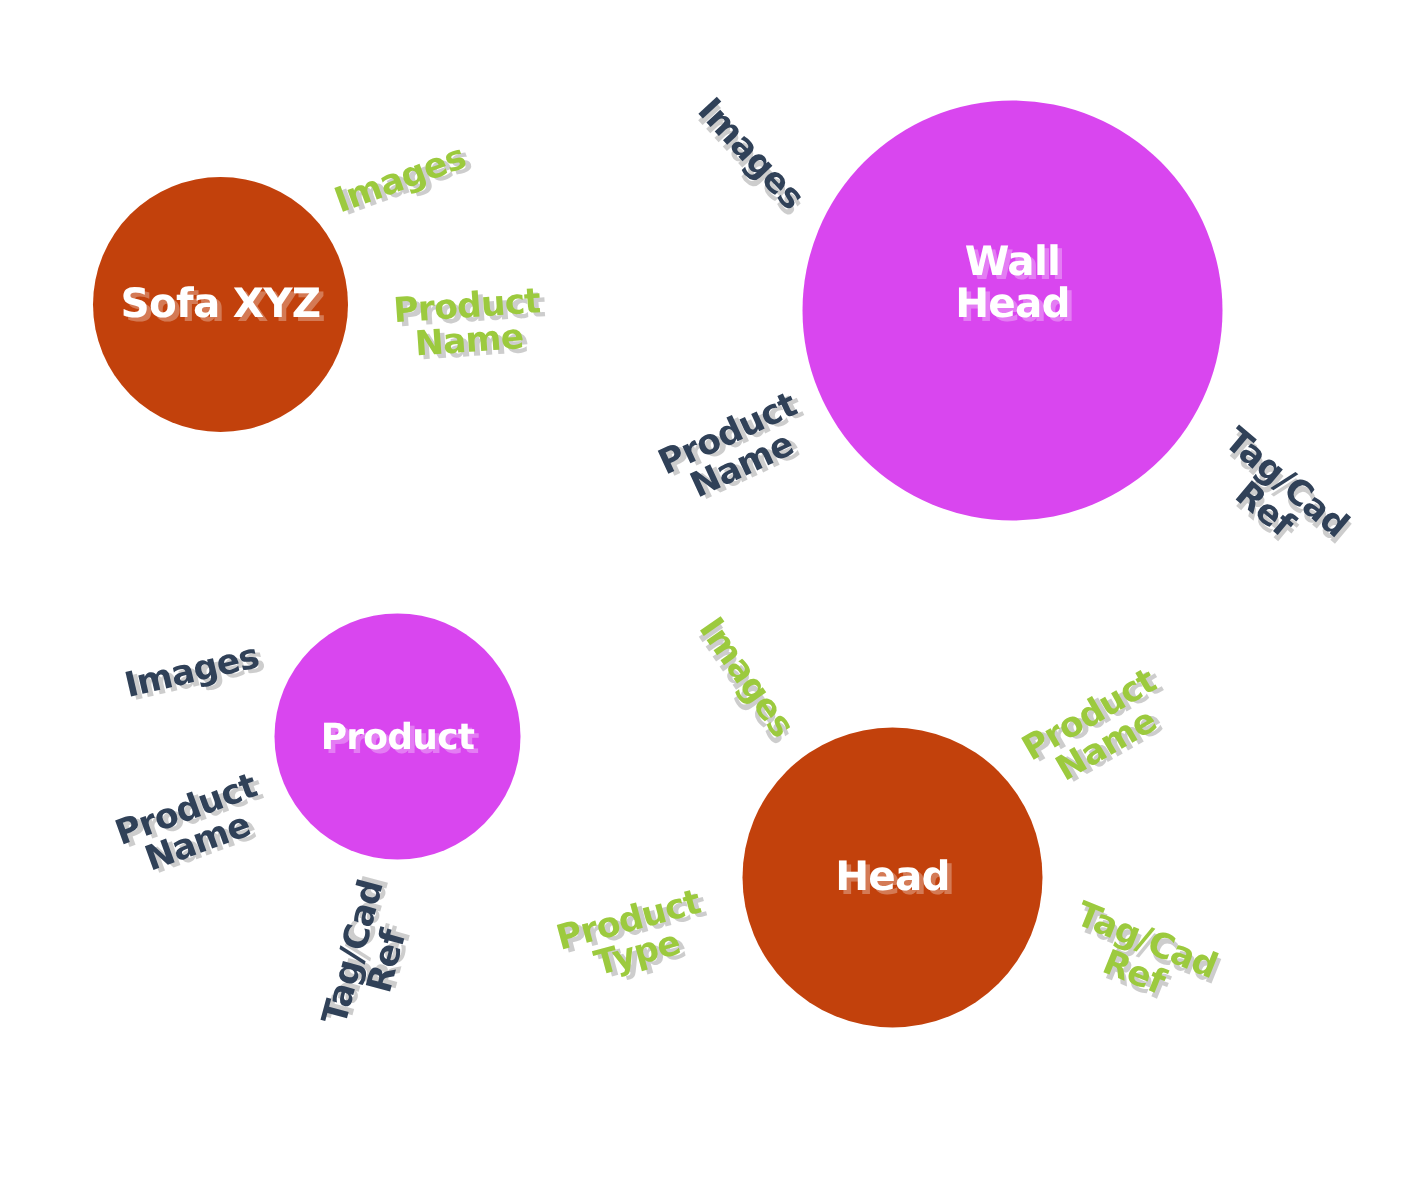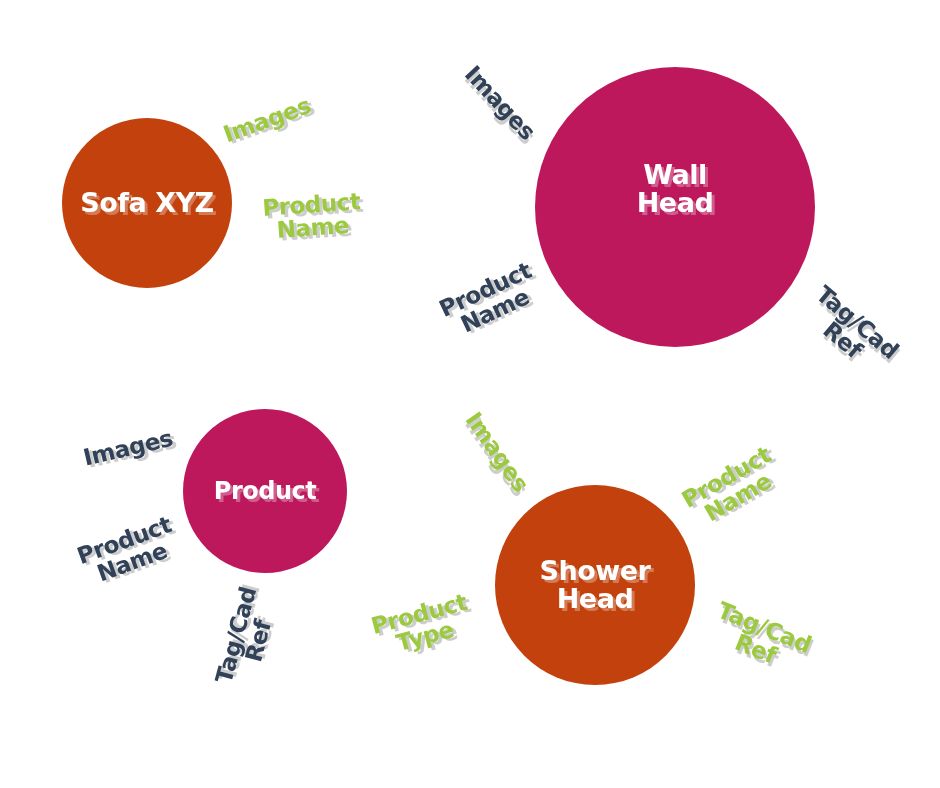--- a/index.html
+++ b/index.html
@@ -16,21 +16,21 @@
   .bubble {
     position: absolute;
     border-radius: 50%;
     display: flex;
     align-items: center;
     justify-content: center;
     text-align: center;
     box-sizing: border-box;
   }
   .bubble-navy { background: #c2410c; }
-  .bubble-green { background: #be185d; }
+  .bubble-green { background: #d946ef; }
   .bubble-title {
     color: #ffffff;
     font-weight: 700;
     line-height: 1.02;
     letter-spacing: -0.5px;
     text-shadow: 3px 3px 0 rgba(255,255,255,0.30);
   }
   .bubble-title .line { display: block; white-space: nowrap; }
 
   #bubble-sofa   { left: 62px;  top: 118px; width: 170px; height: 170px; }
@@ -121,21 +121,20 @@
     <span class="line">Product</span>
     <span class="line">Name</span>
   </div>
   <div class="tag tag-navy" id="t-faucet-tagcad">
     <span class="line">Tag/Cad</span>
     <span class="line">Ref</span>
   </div>
 
   <div class="bubble bubble-navy" id="bubble-shower">
     <div class="bubble-title">
-      <span class="line">Shower</span>
       <span class="line">Head</span>
     </div>
   </div>
   <div class="tag tag-green" id="t-shower-images">
     <span class="line">Images</span>
   </div>
   <div class="tag tag-green" id="t-shower-pname">
     <span class="line">Product</span>
     <span class="line">Name</span>
   </div>

